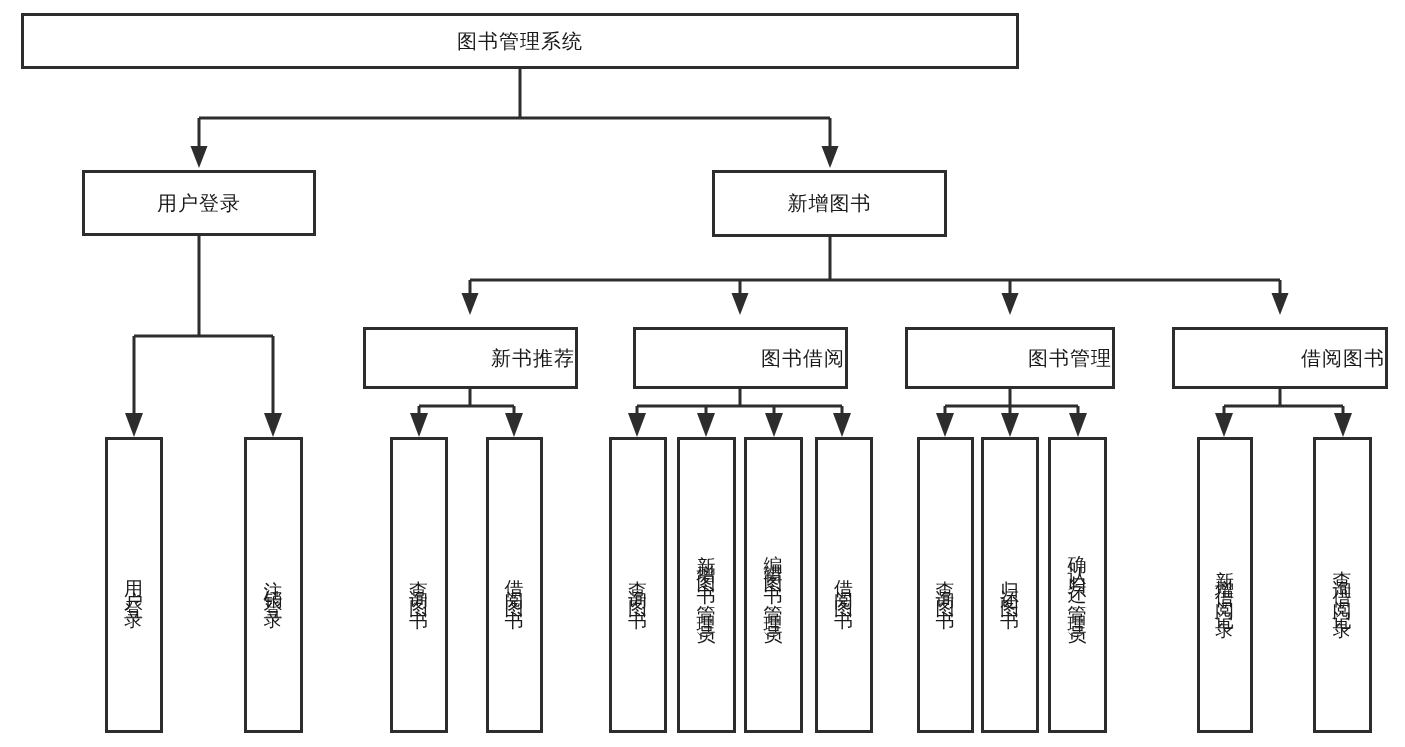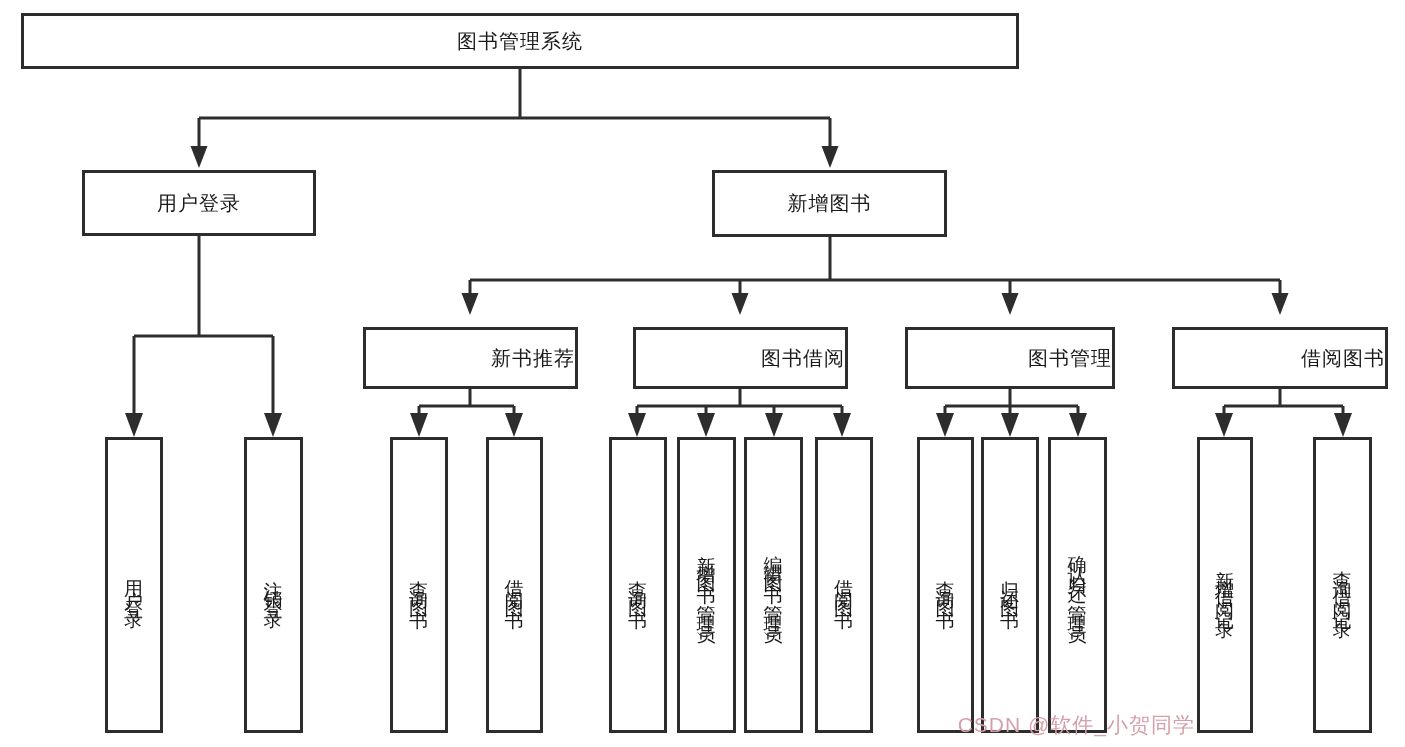--- a/index.html
+++ b/index.html
@@ -161,15 +161,14 @@
   <div class="box vbox leaf lf11">
     <span class="vtext">确认归还（管理员）</span>
   </div>
   <div class="box vbox leaf lf12">
     <span class="vtext">新增借阅记录</span>
   </div>
   <div class="box vbox leaf lf13">
     <span class="vtext">查询借阅记录</span>
   </div>
 
-  <div class="watermark">CSDN @软件_小贺同学</div>
 
 </div>
 
 </body></html>

